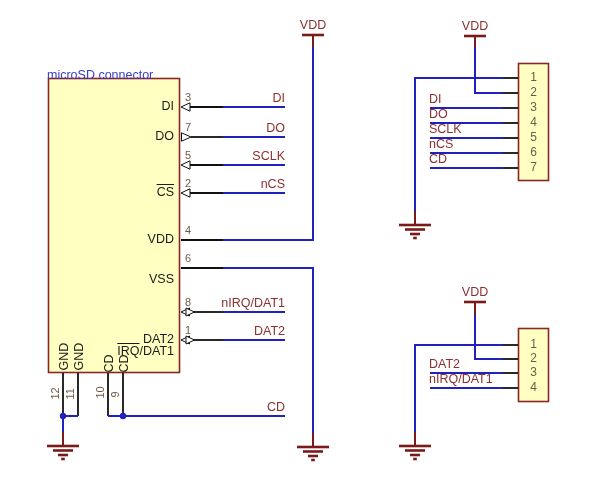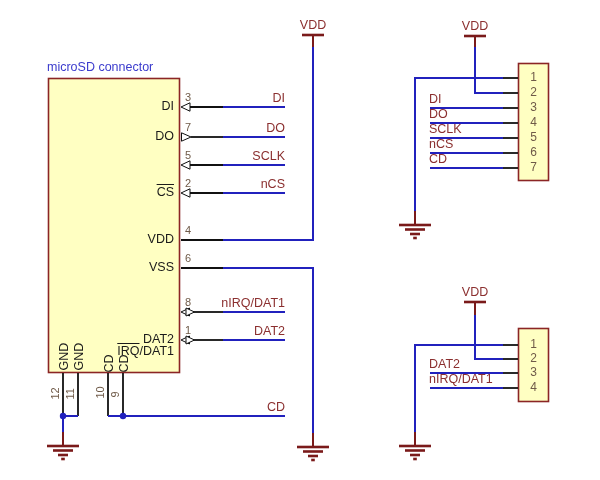--- a/index.html
+++ b/index.html
@@ -132,27 +132,27 @@
       <g>
         <line x1="415" y1="432" x2="415" y2="446" stroke-width="2"></line>
         <line x1="399" y1="446" x2="431" y2="446" stroke-width="2.6"></line>
         <line x1="405" y1="450.5" x2="425" y2="450.5" stroke-width="2.6"></line>
         <line x1="410" y1="455" x2="420" y2="455" stroke-width="2.6"></line>
         <line x1="413.2" y1="459" x2="416.8" y2="459" stroke-width="2.6"></line>
       </g>
     </g>
   </svg>
 
-  <div class="t title" style="left:47px;top:60px;">microSD connector</div>
+  <div class="t title" style="left:47px;top:68px;">microSD connector</div>
 
   <div class="t pname" style="top:99px;"><span class="ovl"></span><span>DI</span></div>
   <div class="t pname" style="top:129px;"><span class="ovl"></span><span>DO</span></div>
   <div class="t pname" style="top:185px;"><span class="ovl">CS</span><span></span></div>
   <div class="t pname" style="top:232px;"><span class="ovl"></span><span>VDD</span></div>
-  <div class="t pname" style="top:260px;text-align:right;"><span class="ovl"></span><span>VSS</span></div>
+  <div class="t pname" style="top:272px;text-align:right;"><span class="ovl"></span><span>VSS</span></div>
   <div class="t pname" style="top:304px;margin-top:40px;"><span class="ovl">IRQ</span><span>/DAT1</span></div>
   <div class="t pname" style="top:332px;"><span class="ovl"></span><span>DAT2</span></div>
 
   <div class="t pnum" style="top:91px;">3</div>
   <div class="t pnum" style="top:121px;">7</div>
   <div class="t pnum" style="top:149px;">5</div>
   <div class="t pnum" style="top:177px;">2</div>
   <div class="t pnum" style="top:224px;">4</div>
   <div class="t pnum" style="top:252px;">6</div>
   <div class="t pnum" style="top:296px;">8</div>

